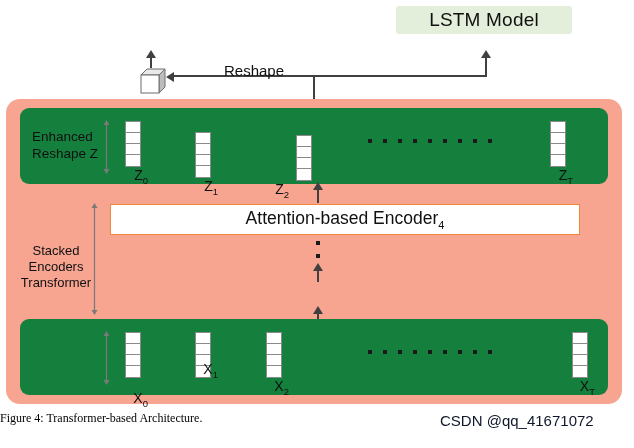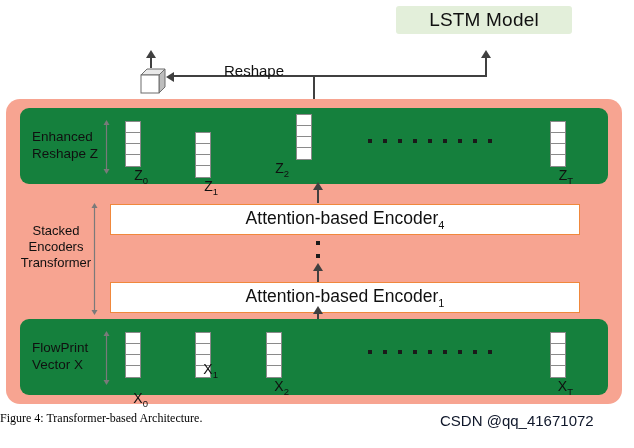--- a/index.html
+++ b/index.html
@@ -150,21 +150,21 @@
     justify-content: center;
     font-size: 17.5px;
     color: #101010;
   }
   .encoder-box sub { font-size: 11px; }
   #encoder-top    { top: 105px; }
   #encoder-bottom { top: 183px; }
 
   .stack-label {
     position: absolute;
-    left: 10px; top: 124px;
+    left: 10px; top: 144px;
     width: 80px;
     text-align: center;
     font-size: 13px;
     line-height: 16px;
     color: #101010;
   }
 
   
   #encoder-ellipsis {
     position: absolute;
@@ -253,21 +253,21 @@
         <div class="cells">
             <div></div>
             <div></div>
             <div></div>
             <div></div>
           </div>
         <div class="tlabel" style="top:46px;">
           <span>Z</span><sub>1</sub>
         </div>
       </div>
-      <div class="token" style="left:246px; top:6px;padding-left:30px;">
+      <div class="token" style="left:246px; top:27px;padding-left:30px;">
         <div class="cells">
             <div></div>
             <div></div>
             <div></div>
             <div></div>
           </div>
         <div class="tlabel" style="top:46px;">
           <span>Z</span><sub>2</sub>
         </div>
       </div>
@@ -316,37 +316,28 @@
 
     <div id="encoder-ellipsis">
       <span></span>
         <span></span>
         <span></span>
     </div>
 
     <div class="line vline" style="left:311px; top:171px; height:12px;"></div>
     <div class="arrow-up" style="left:307px; top:164px;"></div>
 
-    <div class="encoder-box" id="encoder-bottom">
-      <span>
-        <span>Attention-based Encoder</span><sub>1</sub>
-      </span>
-    </div>
 
     <div class="line vline" style="left:311px; top:213px; height:10px;"></div>
     <div class="arrow-up" style="left:307px; top:207px;"></div>
 
     <div class="line vline" style="left:311px; top:90px; height:14px;"></div>
     <div class="arrow-up" style="left:307px; top:83px;"></div>
 
     <div class="vector-panel" id="x-panel">
-      <div class="panel-label" style="top:20px;">
-        <div>FlowPrint</div>
-        <div>Vector X</div>
-      </div>
 
       <svg class="measure" style="left:82px; top:12px;" width="9" height="54" viewBox="0 0 9 54">
         <line x1="4.5" y1="4" x2="4.5" y2="50" stroke="#7a7a7a" stroke-width="1.2"></line>
         <polygon points="4.5,0 1.5,5 7.5,5" fill="#7a7a7a"></polygon>
         <polygon points="4.5,54 1.5,49 7.5,49" fill="#7a7a7a"></polygon>
       </svg>
 
       <div class="token" style="left:105px; top:13px;">
         <div class="cells">
             <div></div>
@@ -373,21 +364,21 @@
         <div class="cells">
             <div></div>
             <div></div>
             <div></div>
             <div></div>
           </div>
         <div class="tlabel" style="top:46px;">
           <span>X</span><sub>2</sub>
         </div>
       </div>
-      <div class="token" style="left:530px; top:13px;">
+      <div class="token" style="left:552px; top:13px;">
         <div class="cells">
             <div></div>
             <div></div>
             <div></div>
             <div></div>
           </div>
         <div class="tlabel" style="top:46px;">
           <span>X</span><sub>T</sub>
         </div>
       </div>

